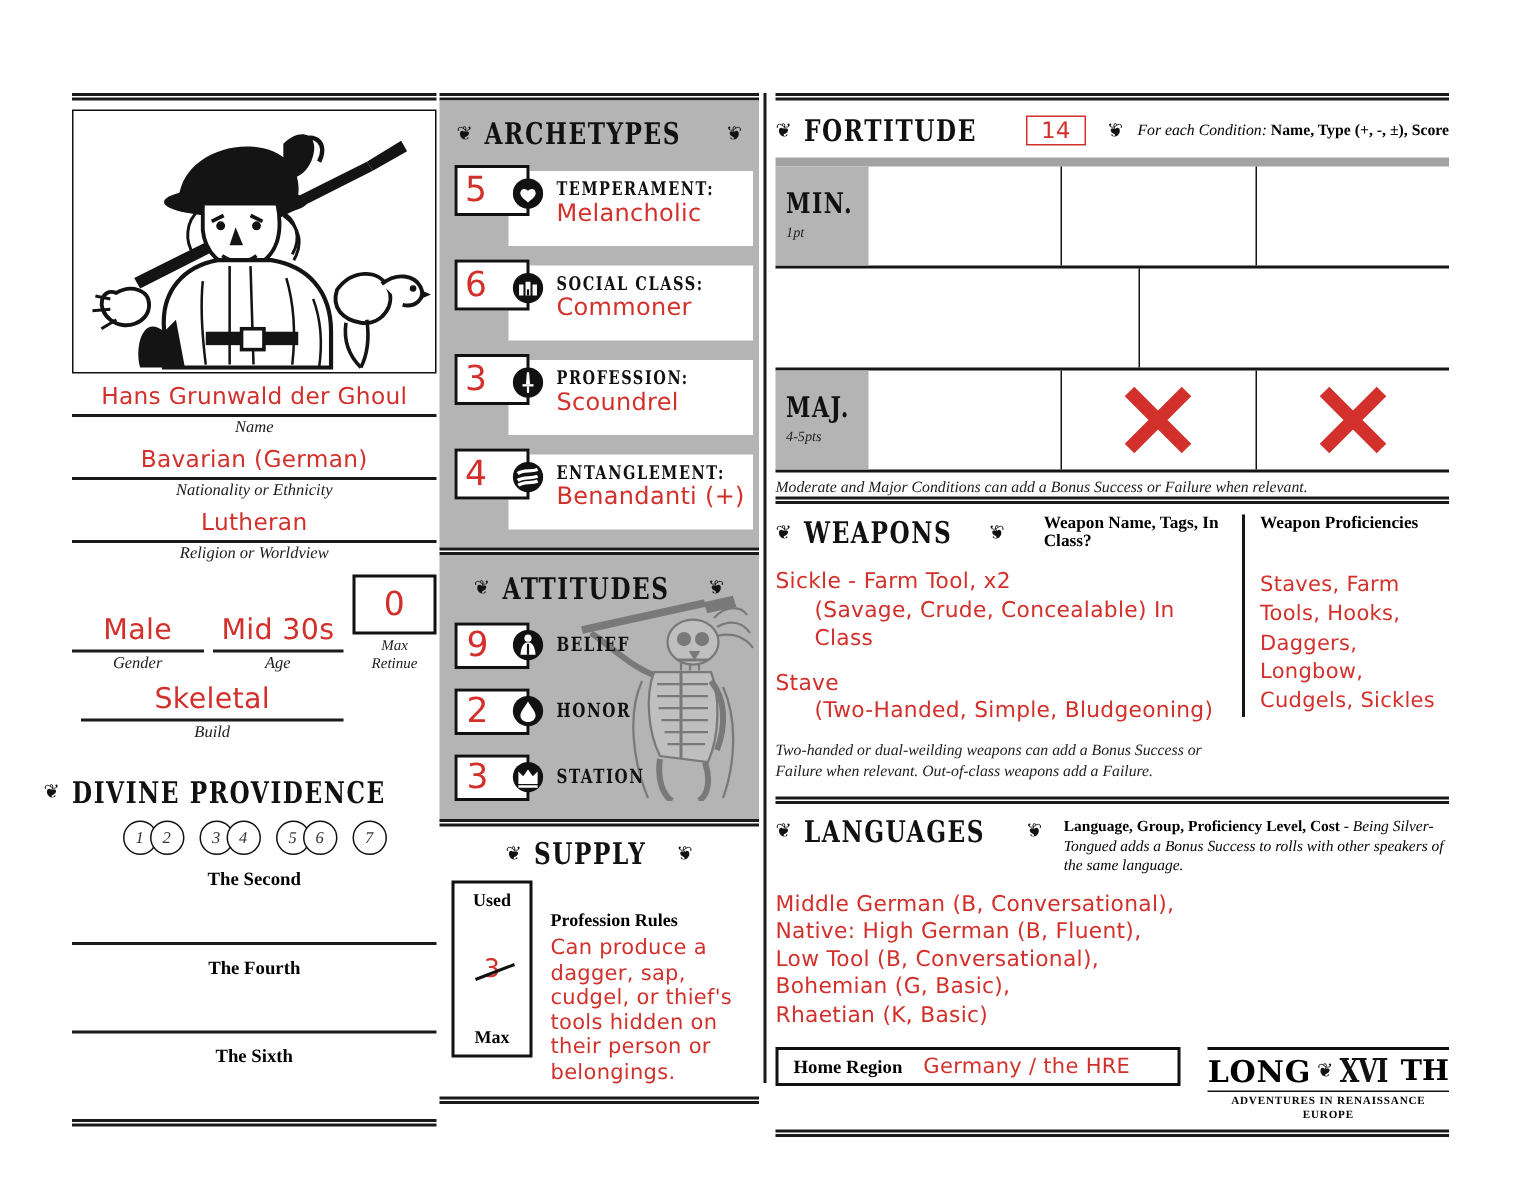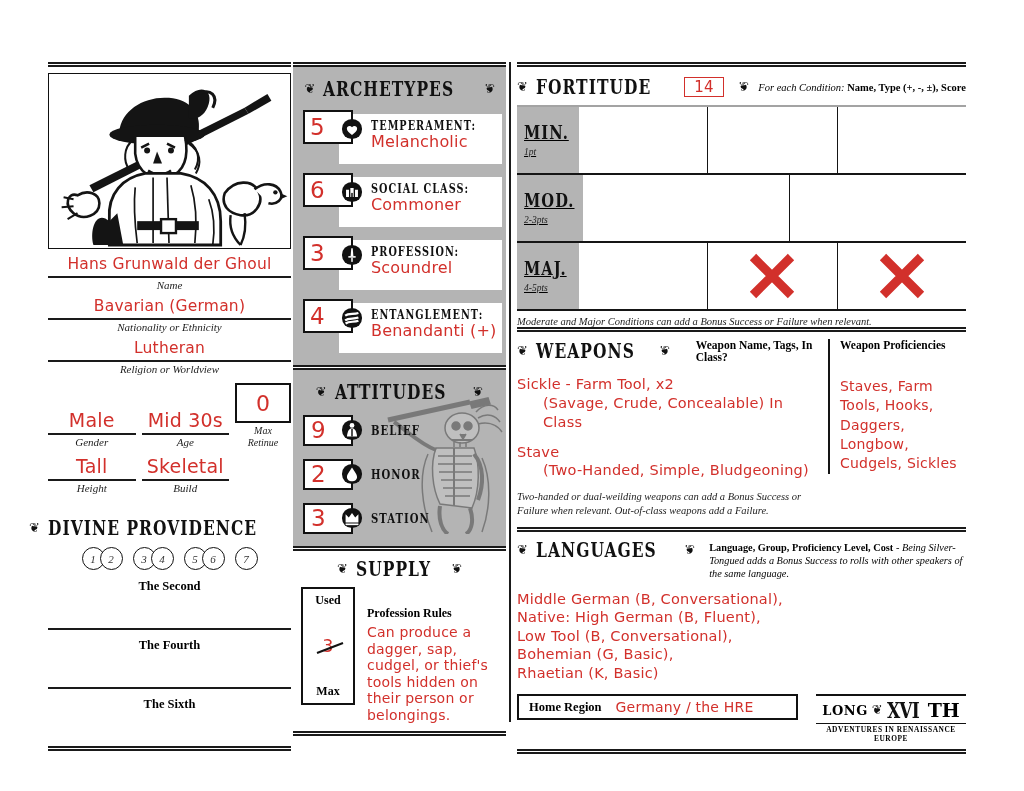--- a/index.html
+++ b/index.html
@@ -142,21 +142,21 @@
   .fort-head-row { display:flex; align-items:center; justify-content: space-between; padding-top: 8px; }
   .fort-box {
     border: 1.8px solid #d2302b; width: 40px; height: 20px; margin-left: 6px;
     display:flex; align-items:center; justify-content:center;
   }
   .fort-box span { font-size: 15px; }
   .cond-hint { font-size: 10.5px; }
   .cond-hint i { font-family:"Liberation Serif", serif; font-style: italic; }
   .cond-hint b { font-weight: bold; }
 
-  .grid { margin-top: 6px; border-top: 2px solid #a3a3a3; text-decoration: underline; }
+  .grid { margin-top: 6px; border-top: 6px solid #a3a3a3; }
   .grow { position: relative; height: 68px; border-bottom: 2px solid #151515; display:flex; }
   .gcell-label {
     flex: 0 0 62px; background:#b4b4b4; display:flex; flex-direction:column;
     align-items:flex-start; justify-content:center; padding-left: 7px;
   }
   .gcell-label .lv { font-size: 19px; line-height:1; }
   .gcell-label .pts { font-size: 9.5px; font-style: italic; margin-top: 5px; color:#222; }
   .gcell { flex: 1; position: relative; }
   .vdiv { border-left: 1.8px solid #151515; }
   .xmark { position:absolute; left:50%; top:50%; transform: translate(-50%,-50%); }
@@ -180,21 +180,21 @@
   .lang-hint { font-size: 10.3px; line-height: 1.3; padding-top: 3px; }
   .lang-list { font-size: 14.5px; line-height: 1.28; padding-top: 9px; }
 
   .footer { display:flex; align-items: stretch; gap: 18px; margin-top: 12px; }
   .home-box { flex: 1; border: 2px solid #111; height: 26px; display:flex; align-items:center; padding: 0 10px; gap: 14px; }
   .home-lab { font-size: 12.5px; font-weight:bold; }
   .home-val { font-size: 14px; }
   .logo { flex: 0 0 150px; text-align:center; }
   .logo-rule { border-top: 2.5px solid #111; }
   .logo-main { display:flex; align-items:center; justify-content:center; gap: 4px; padding: 1px 0 0; }
-  .logo-long { font-family:"DejaVu Serif", serif; font-weight:bold; font-size: 13px; letter-spacing:.5px; }
+  .logo-long { font-family:"DejaVu Serif", serif; font-weight:bold; font-size: 20px; letter-spacing:.5px; }
   .logo-rom { font-family:"DejaVu Serif", serif; font-weight:bold; font-size: 22px; letter-spacing:-1px; }
   .logo-th { font-family:"DejaVu Serif", serif; font-weight:bold; font-size: 19px; }
   .logo-sub { font-family:"Liberation Serif", serif; font-size: 7.4px; font-weight:bold;
     letter-spacing: .55px; border-top: 1.5px solid #111; padding-top: 1px; }
 
   
   .vsep { position:absolute; background:#1a1a1a; width: 2px; }
 </style>
 </head>
 <body>
@@ -296,25 +296,20 @@
           <span class="hand">0</span>
         </div>
         <div class="smallcaps-it retinue-cap">
           <div>Max</div>
           <div>Retinue</div>
         </div>
       </div>
     </div>
 
     <div class="trio" style="margin-top:2px">
-      <div class="cell">
-        <div class="hand val-sm">Tall</div>
-        <div class="rule"></div>
-        <div class="smallcaps-it fld-label">Height</div>
-      </div>
       <div class="cell" style="margin-left:6px">
         <div class="hand val-sm">Skeletal</div>
         <div class="rule"></div>
         <div class="smallcaps-it fld-label">Build</div>
       </div>
       <div class="cell retinue" style="visibility:hidden"></div>
     </div>
 
     <div class="dp-head sec-head">
       <span class="flo">❦</span>
@@ -562,24 +557,20 @@
         <div class="gcell-label">
           <span class="goth lv">min.</span>
           <span class="pts">1pt</span>
         </div>
         <div class="gcell"></div>
         <div class="gcell vdiv"></div>
         <div class="gcell vdiv"></div>
       </div>
 
       <div class="grow">
-        <div class="gcell-label">
-          <span class="goth lv">mod.</span>
-          <span class="pts">2-3pts</span>
-        </div>
         <div class="gcell" style="flex:1.62"></div>
         <div class="gcell vdiv" style="flex:1.38"></div>
       </div>
 
       <div class="grow">
         <div class="gcell-label">
           <span class="goth lv">maj.</span>
           <span class="pts">4-5pts</span>
         </div>
         <div class="gcell"></div>

